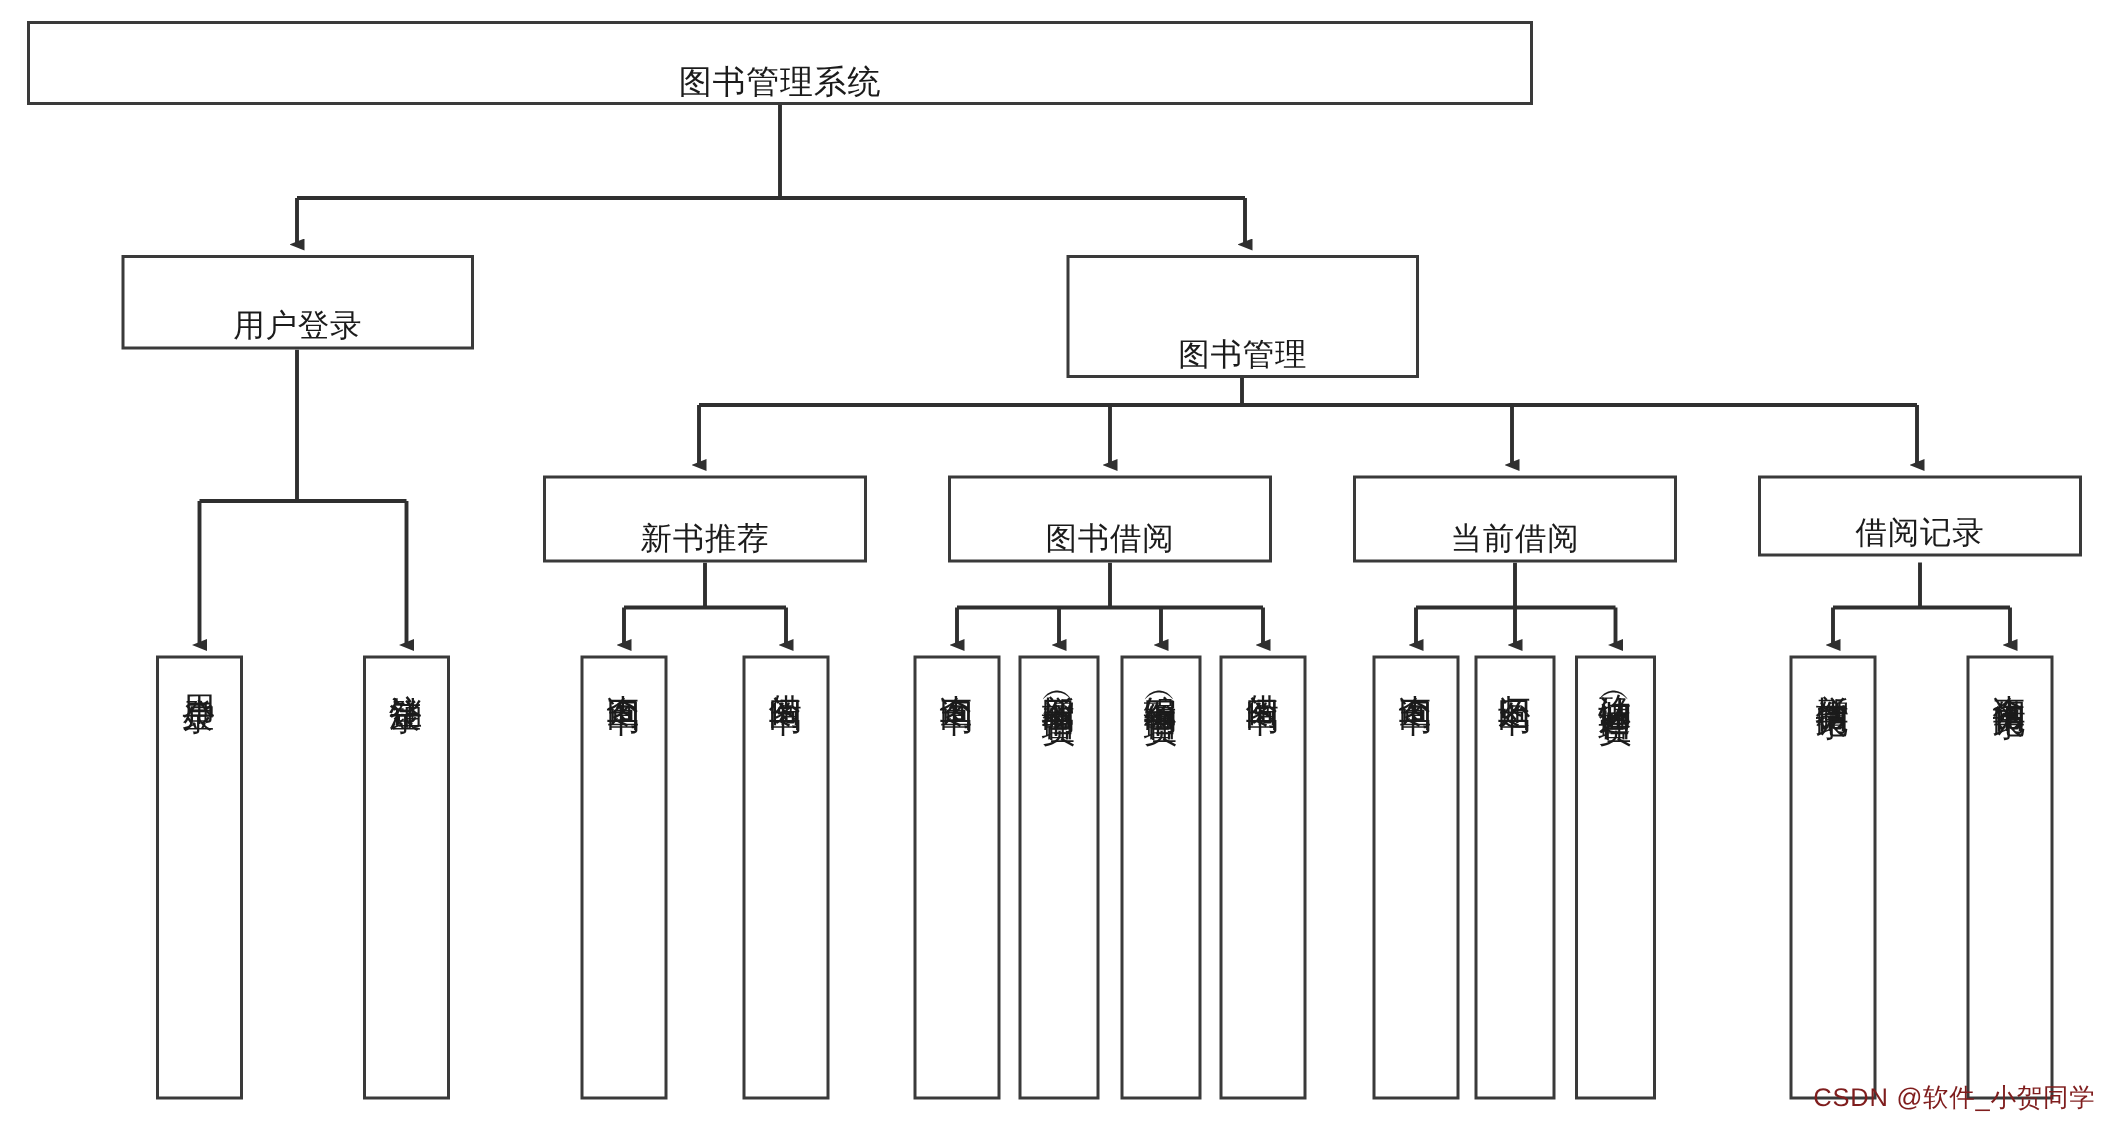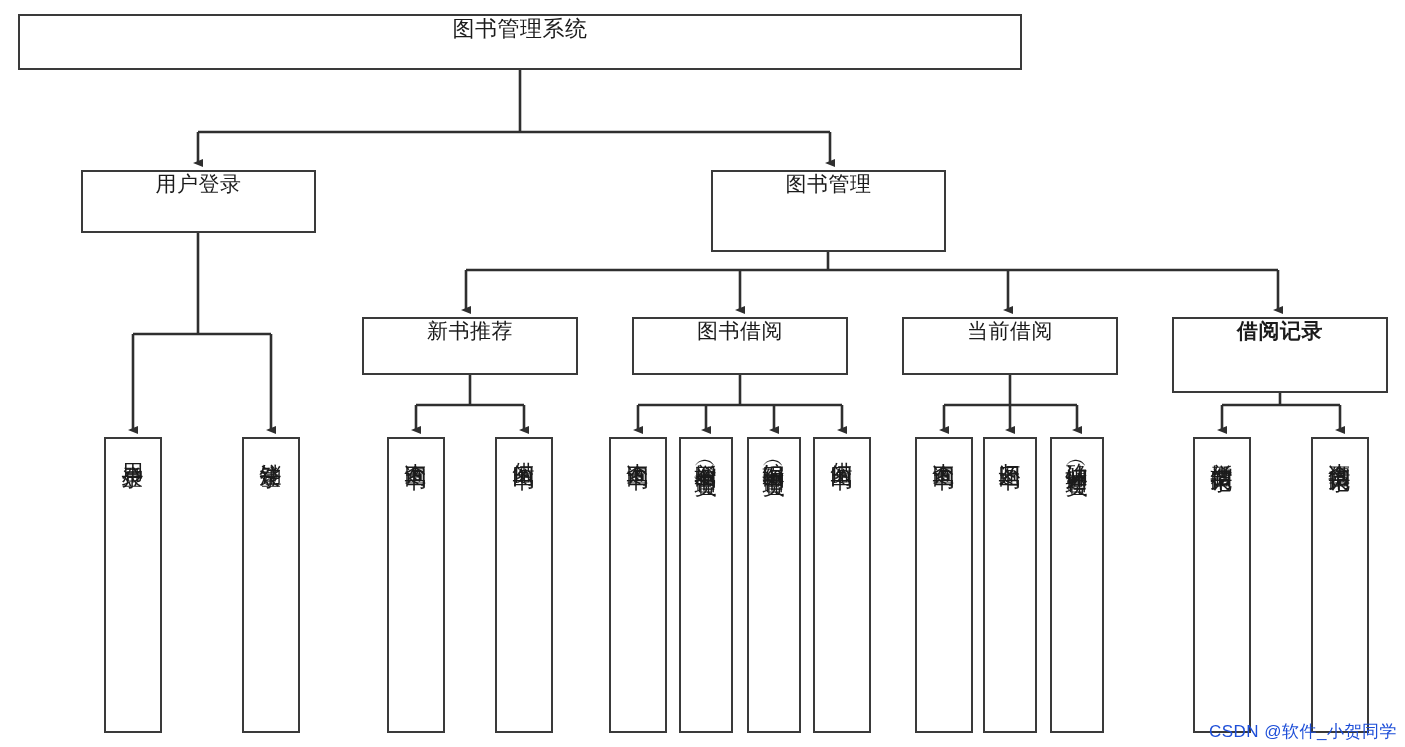--- a/index.html
+++ b/index.html
@@ -10,21 +10,21 @@
   }
   #diagram-root{position:relative;width:1405px;height:747px;background:#ffffff;}
   svg.connectors{position:absolute;left:0;top:0;width:1405px;height:747px;}
 
   .node{
     position:absolute;
     box-sizing:border-box;
     border:2.5px solid #3a3a3a;
     background:#ffffff;
     display:flex;
-    align-items:flex-start;
+    align-items:flex-end;
     justify-content:center;
     color:#1b1b1b;
   }
   .node .lbl{
     display:block;
     text-align:center;
     line-height:1.18;
     letter-spacing:0.5px;
   }
   
@@ -45,21 +45,21 @@
     font-size:22px;
     line-height:1.05;
     letter-spacing:2px;
     white-space:nowrap;
   }
   .watermark{
     position:absolute;
     right:8px;
     bottom:4px;
     font-size:17px;
-    color:#1d4ed8;
+    color:#7f1d1d;
     letter-spacing:0.5px;
     white-space:nowrap;
     pointer-events:none;
   }
 </style>
 </head>
 <body>
 
 <div id="diagram-root">
 
@@ -127,21 +127,21 @@
 
   <div class="node h" style="left:632px;top:317px;width:216px;height:58px;">
     <span class="lbl">图书借阅</span>
   </div>
   <div class="node h" style="left:362px;top:317px;width:216px;height:58px;">
     <span class="lbl">新书推荐</span>
   </div>
   <div class="node h" style="left:902px;top:317px;width:216px;height:58px;">
     <span class="lbl">当前借阅</span>
   </div>
-  <div class="node h" style="left:1172px;top:317px;width:216px;height:76px;font-weight:bold;">
+  <div class="node h" style="left:1172px;top:317px;width:216px;height:54px;">
     <span class="lbl">借阅记录</span>
   </div>
 
   <div class="node v" style="left:104px;top:437px;width:58px;height:296px;">
     <span class="lbl">用户登录</span>
   </div>
   <div class="node v" style="left:242px;top:437px;width:58px;height:296px;">
     <span class="lbl">注销登录</span>
   </div>
 

